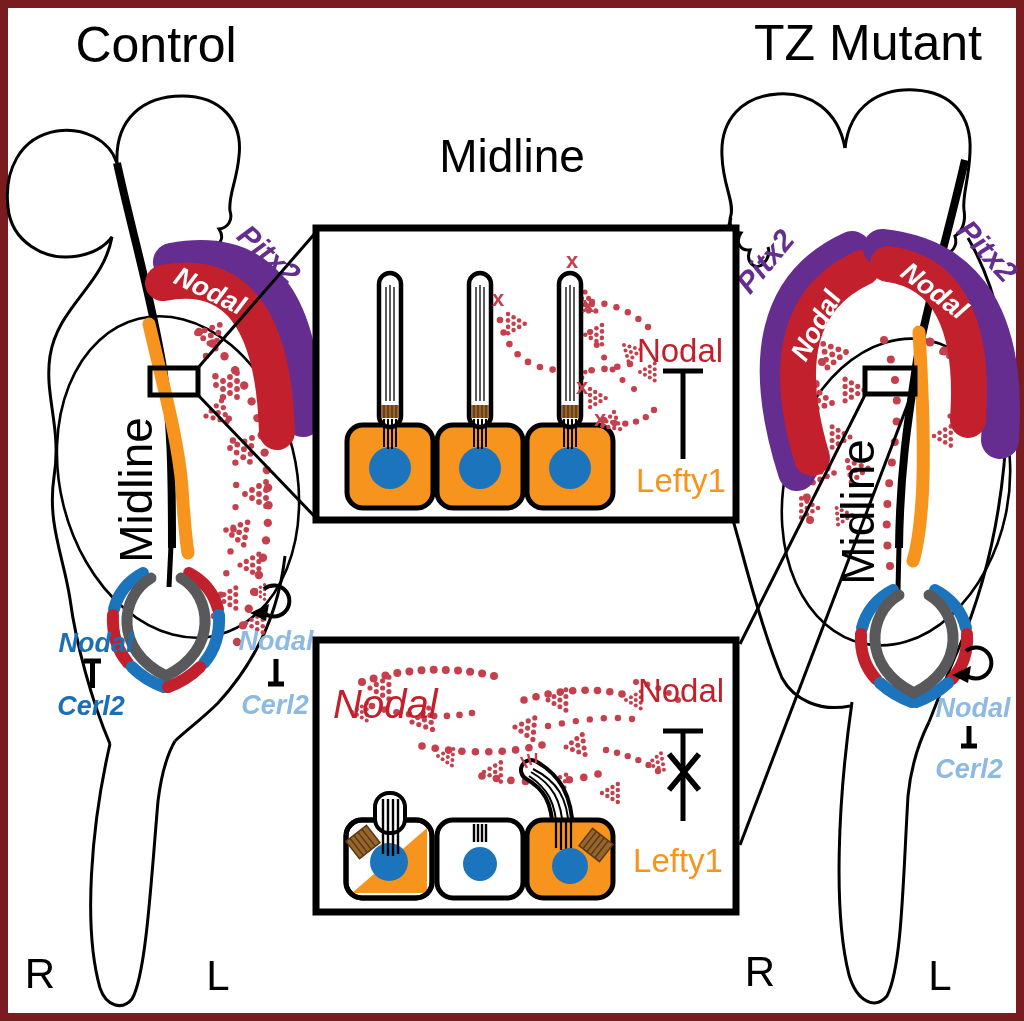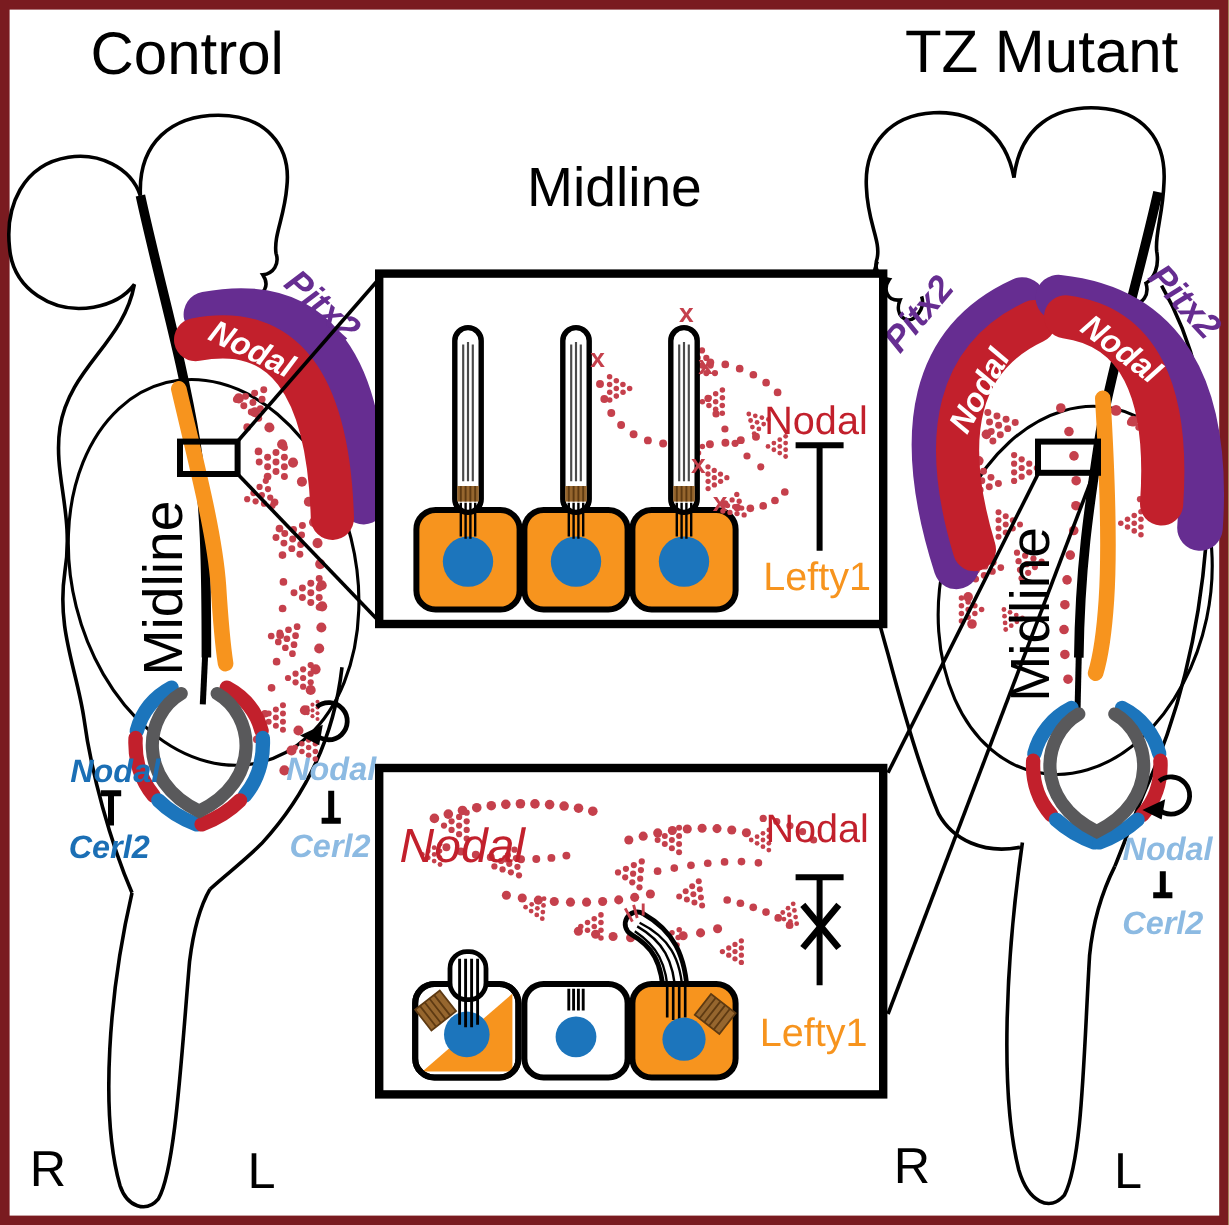--- a/index.html
+++ b/index.html
@@ -1,16 +1,16 @@
 <!DOCTYPE html>
 <html style="--c-frame: #7A1B20; --c-red: #C2202C; --c-purple: #662D91; --c-orange: #F7941E; --c-blue: #1C75BC; --c-dark_blue: #1B6FB5; --c-light_blue: #8CBAE2; --c-gray: #59595B; --c-dot: #C5404C; --c-brown: #96662E; --c-brown_dark: #5E3A12;"><head>
 <meta charset="utf-8">
 <style>
   html,body{margin:0;padding:0;background:#fff;}
-  .stage{width:1024px;height:1021px;position:relative;background:#bef264;}
+  .stage{width:1024px;height:1021px;position:relative;background:#e5e5e5;}
   svg{display:block;font-family:"Liberation Sans",sans-serif;}
   text{font-family:"Liberation Sans",sans-serif;fill:#000;}
   .t-title{font-size:50px;}
   .t-mid{font-size:46px;}
   .t-rl{font-size:42px;}
   .t-rot{font-size:46px;}
   .t-arc-pitx2{font-size:30px;font-weight:bold;font-style:italic;fill:var(--c-purple);}
   .t-arc-nodal{font-size:27px;font-weight:bold;font-style:italic;fill:#fff;}
   .t-node-dark{font-size:27px;font-weight:bold;font-style:italic;fill:var(--c-dark_blue);}
   .t-node-light{font-size:27px;font-weight:bold;font-style:italic;fill:var(--c-light_blue);}

